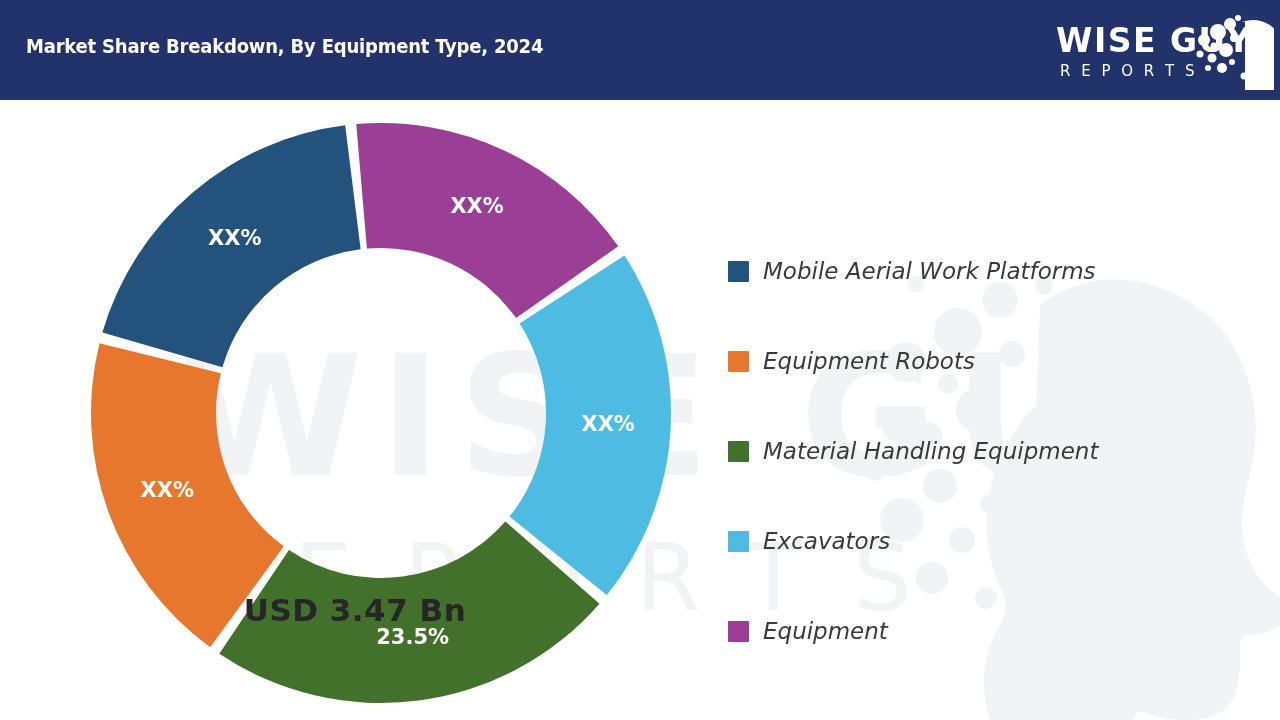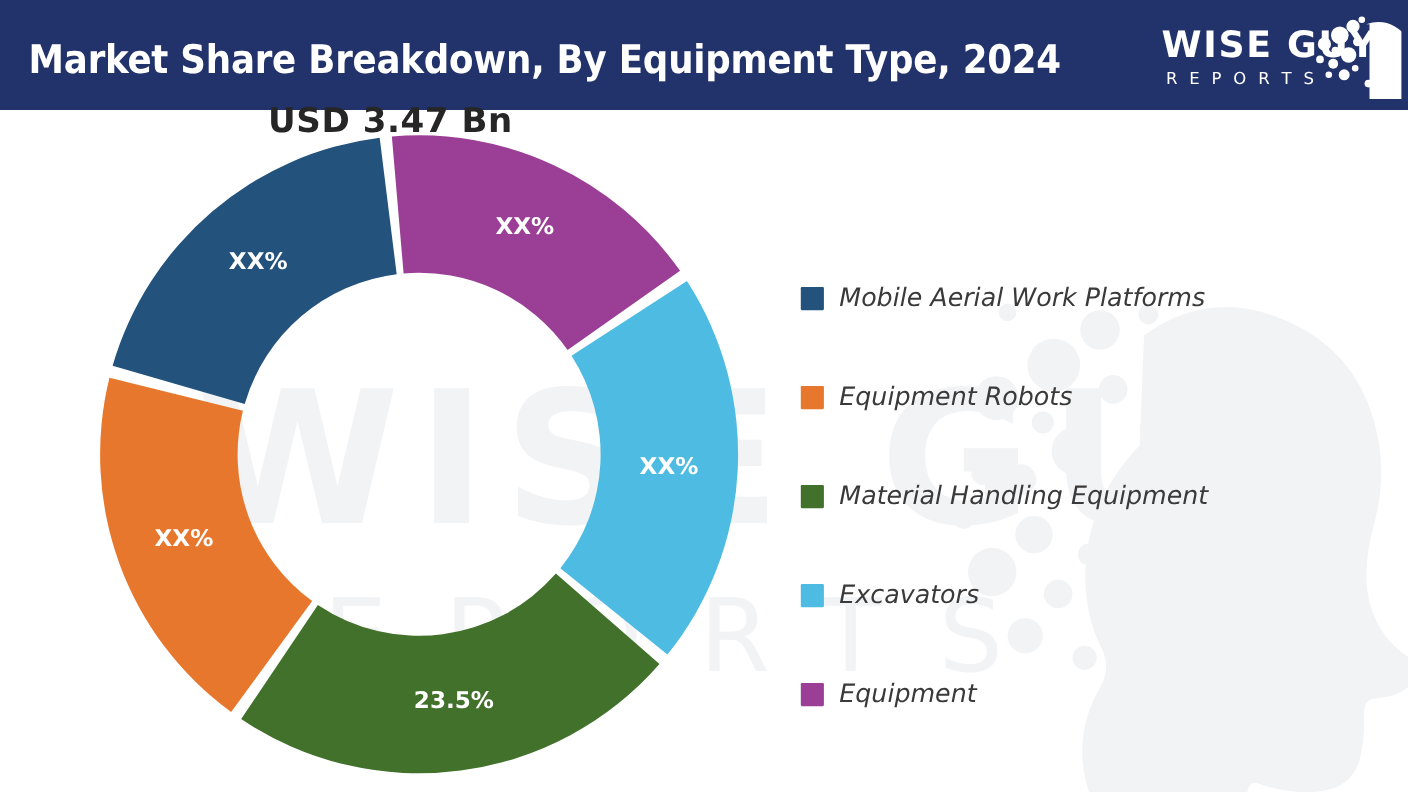--- a/index.html
+++ b/index.html
@@ -11,21 +11,21 @@
   }
   #stage{position:absolute;inset:0;width:1280px;height:720px;overflow:hidden;}
 
   
   .header{
     position:absolute;left:0;top:0;width:1280px;height:100px;
     background:#22336b;box-sizing:border-box;
   }
   .header-title{
     position:absolute;left:26px;top:34px;
-    color:#ffffff;font-size:36px;font-weight:bold;
+    color:#ffffff;font-size:20px;font-weight:bold;
     letter-spacing:-0.2px;white-space:nowrap;
     font-family:"DejaVu Sans Condensed","Liberation Sans",sans-serif;
   }
   .logo{
     position:absolute;right:6px;top:10px;width:220px;height:80px;
   }
 
   
   .watermark{
     position:absolute;left:0;top:100px;width:1280px;height:620px;
@@ -36,22 +36,22 @@
   .chart-area{
     position:absolute;left:0;top:100px;width:710px;height:620px;
   }
   .donut-svg{position:absolute;left:0;top:0;}
   .slice-label{
     fill:#ffffff;font-size:21px;font-weight:bold;
     font-family:"DejaVu Sans","Liberation Sans",sans-serif;
     text-anchor:middle;dominant-baseline:middle;
   }
   .center-label{
-    position:absolute;left:0;top:0;width:710px;height:520px;
-    display:flex;align-items:flex-start;justify-content:center;
+    position:absolute;left:0;top:16px;width:710px;height:520px;
+    display:flex;align-items:flex-end;justify-content:center;
     pointer-events:none;
   }
   .center-label span{
     color:#262626;font-size:31px;font-weight:bold;
     letter-spacing:0.5px;
     transform:translate(0px,-8px);
   }
 
   
   .legend{

